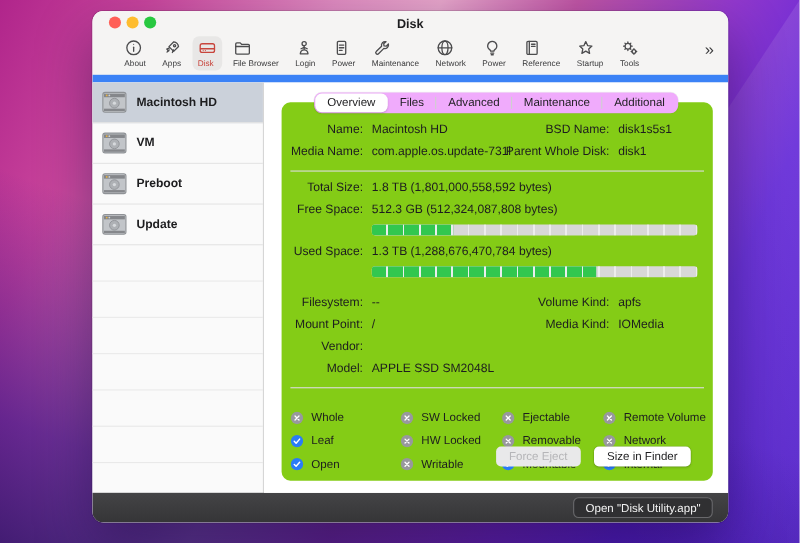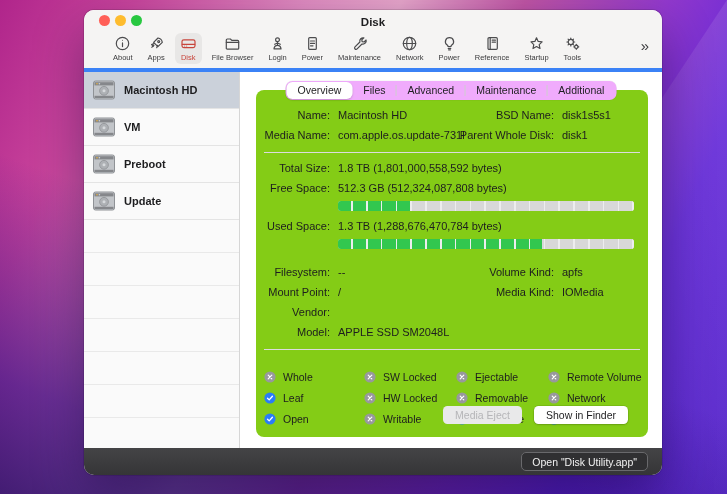--- a/index.html
+++ b/index.html
@@ -14,29 +14,29 @@
   .streak { position:absolute; inset:0;
     background: linear-gradient(245deg, rgba(255,255,255,.10) 0%, rgba(255,255,255,0) 40%);
     clip-path: polygon(100% 0, 100% 100%, 55% 100%); }
 
   .window { position:absolute; left:84px; top:10px; width:578px; height:465px;
     border-radius:10px; overflow:hidden; background:#fff;
     box-shadow:0 22px 50px rgba(20,0,60,.45), 0 0 0 1px rgba(0,0,0,.12);
     display:flex; flex-direction:column; }
 
   
-  .chrome { background:#f5f4f3; border-bottom:4px solid #3b82f6; }
+  .chrome { background:#f5f4f3; border-bottom:7px solid #3b82f6; }
   .titlebar { position:relative; height:20px; display:flex; align-items:center; justify-content:center; }
   .lights { position:absolute; left:15px; top:5px; display:flex; gap:5px; }
   .light { width:11px; height:11px; border-radius:50%; }
   .light.red { background:#ff5f57; } .light.yellow { background:#febc2e; } .light.green { background:#28c840; }
   .win-title { font-size:11.5px; font-weight:bold; color:#1d1d1f; padding-top:3px; }
 
   .toolbar { position:relative; display:flex; align-items:flex-start; gap:5px; padding:3px 26px 4px 24px; }
-  .tb-item { display:flex; flex-direction:column; align-items:center; gap:1px; padding:2px 5px; border-radius:6px; color:#4c4c4e; cursor:default; }
+  .tb-item { display:flex; flex-direction:column; gap:1px; padding:2px 5px; border-radius:6px; color:#4c4c4e; cursor:default; }
   .tb-item.sel { background:#e8e7e6; color:#c8453c; }
   .tb-item svg { width:17px; height:17px; display:block; }
   .tb-label { font-size:7.5px; color:#3a3a3c; white-space:nowrap; }
   .tb-item.sel .tb-label { color:#c8453c; }
   .tb-overflow { position:absolute; right:13px; top:8px; font-size:15px; color:#3a3a3c; line-height:1; }
 
   .body { flex:1; display:flex; min-height:0; }
 
   
   .sidebar { width:156px; background:#fafafa; border-right:1px solid #d6d6d6; display:flex; flex-direction:column; }
@@ -477,22 +477,22 @@
                     <svg viewBox="0 0 12 12">
                       <circle cx="6" cy="6" r="5.6" fill="#2a7cf7"></circle>
                       <path d="M3.5 6.2l1.7 1.7 3.2-3.7" stroke="#fff" stroke-width="1.3" fill="none" stroke-linecap="round" stroke-linejoin="round"></path>
                     </svg>
                   </span>
                   <span>Internal</span>
                 </div>
               </div>
             </div>
           <div class="panel-buttons" id="panel-buttons">
-              <button class="btn disabled">Media Eject</button>
-              <button class="btn primary">Show in Finder</button>
+              <button class="btn disabled">Force Eject</button>
+              <button class="btn primary">Size in Finder</button>
             </div>
         </div>
       </div>
     </div>
 
     <div class="statusbar">
       <button class="status-btn">Open "Disk Utility.app"</button>
     </div>
 
   </div>

